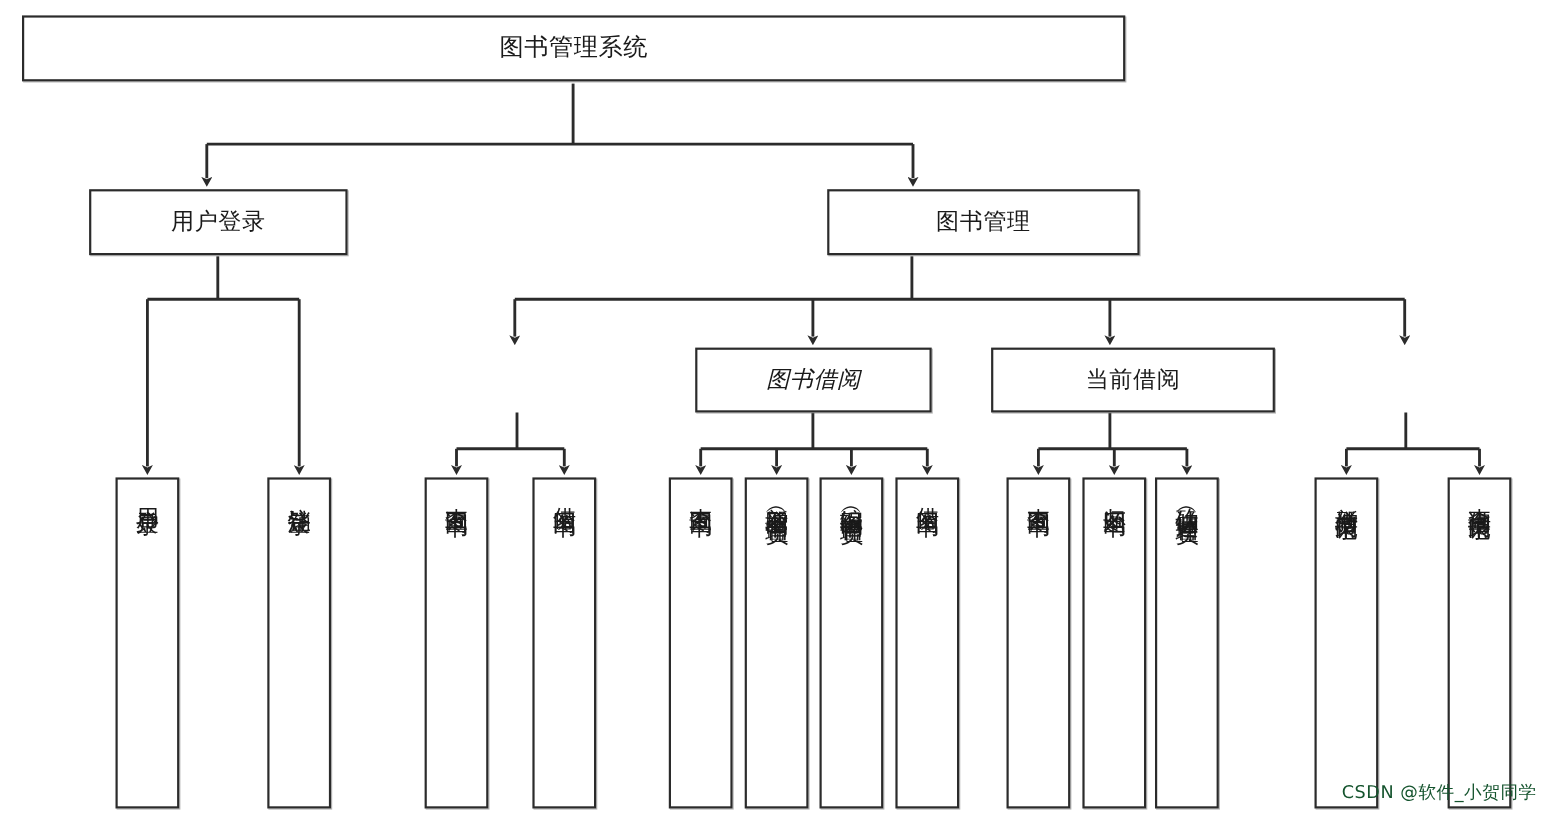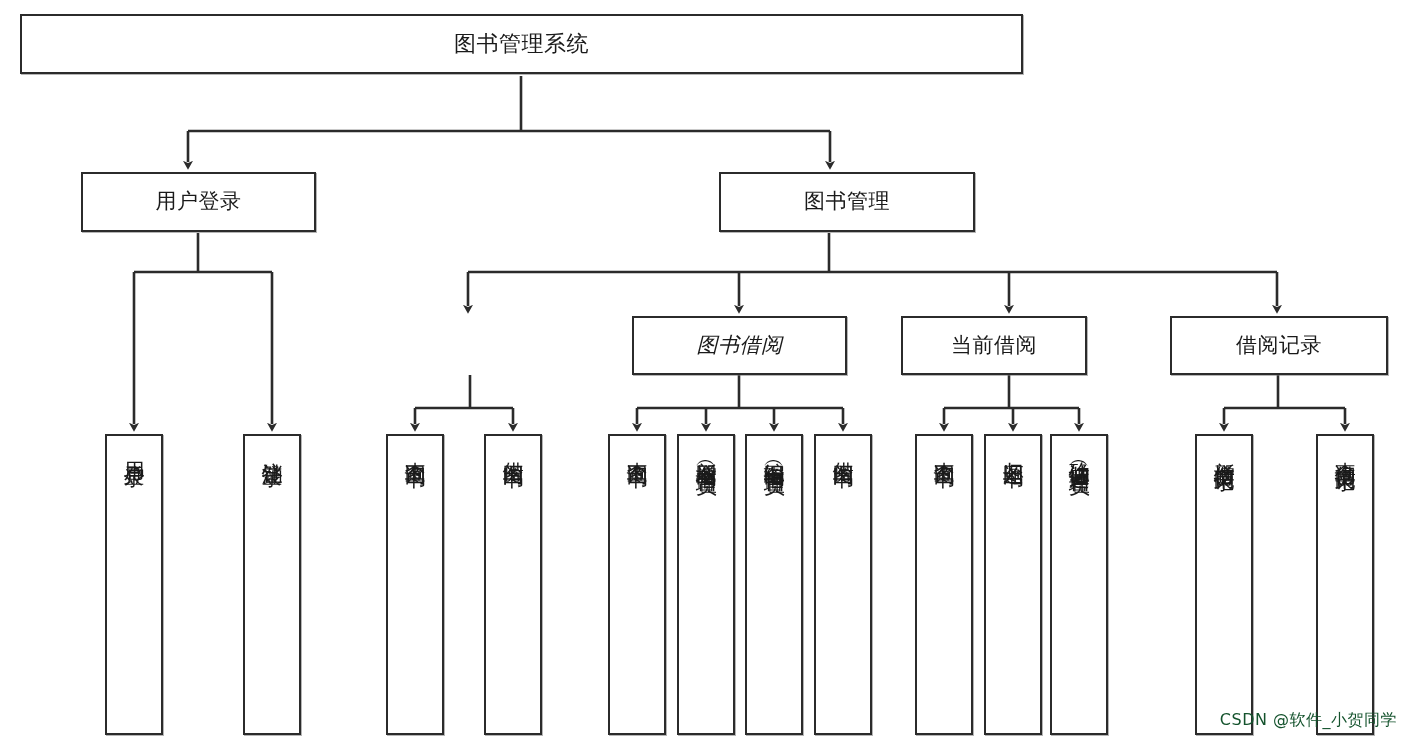--- a/index.html
+++ b/index.html
@@ -133,32 +133,29 @@
     </g>
   </svg>
 
   <div class="node horiz root" style="left:20px; top:14px; width:1003px; height:60px;">
     <span class="label">图书管理系统</span>
   </div>
 
   <div class="node horiz" style="left:81px; top:172px; width:235px; height:60px;">
     <span class="label">用户登录</span>
   </div>
-  <div class="node horiz" style="left:719px; top:172px; width:256px; height:60px;">
+  <div class="node horiz" style="left:752px; top:172px; width:284px; height:60px;">
     <span class="label">图书管理</span>
   </div>
 
   <div class="node horiz" style="left:632px; top:316px; width:215px; height:59px;font-style:italic;">
     <span class="label">图书借阅</span>
   </div>
-  <div class="node horiz" style="left:901px; top:316px; width:186px; height:59px;">
+  <div class="node horiz" style="left:901px; top:316px; width:258px; height:59px;">
     <span class="label">当前借阅</span>
-  </div>
-  <div class="node horiz" style="left:1170px; top:316px; width:218px; height:59px;">
-    <span class="label">借阅记录</span>
   </div>
 
   <div class="node vert" style="left:105px; top:434px; width:58px; height:301px;">
     <span class="label">用户登录</span>
   </div>
   <div class="node vert" style="left:243px; top:434px; width:58px; height:301px;">
     <span class="label">注销登录</span>
   </div>
 
   <div class="node vert" style="left:386px; top:434px; width:58px; height:301px;">

